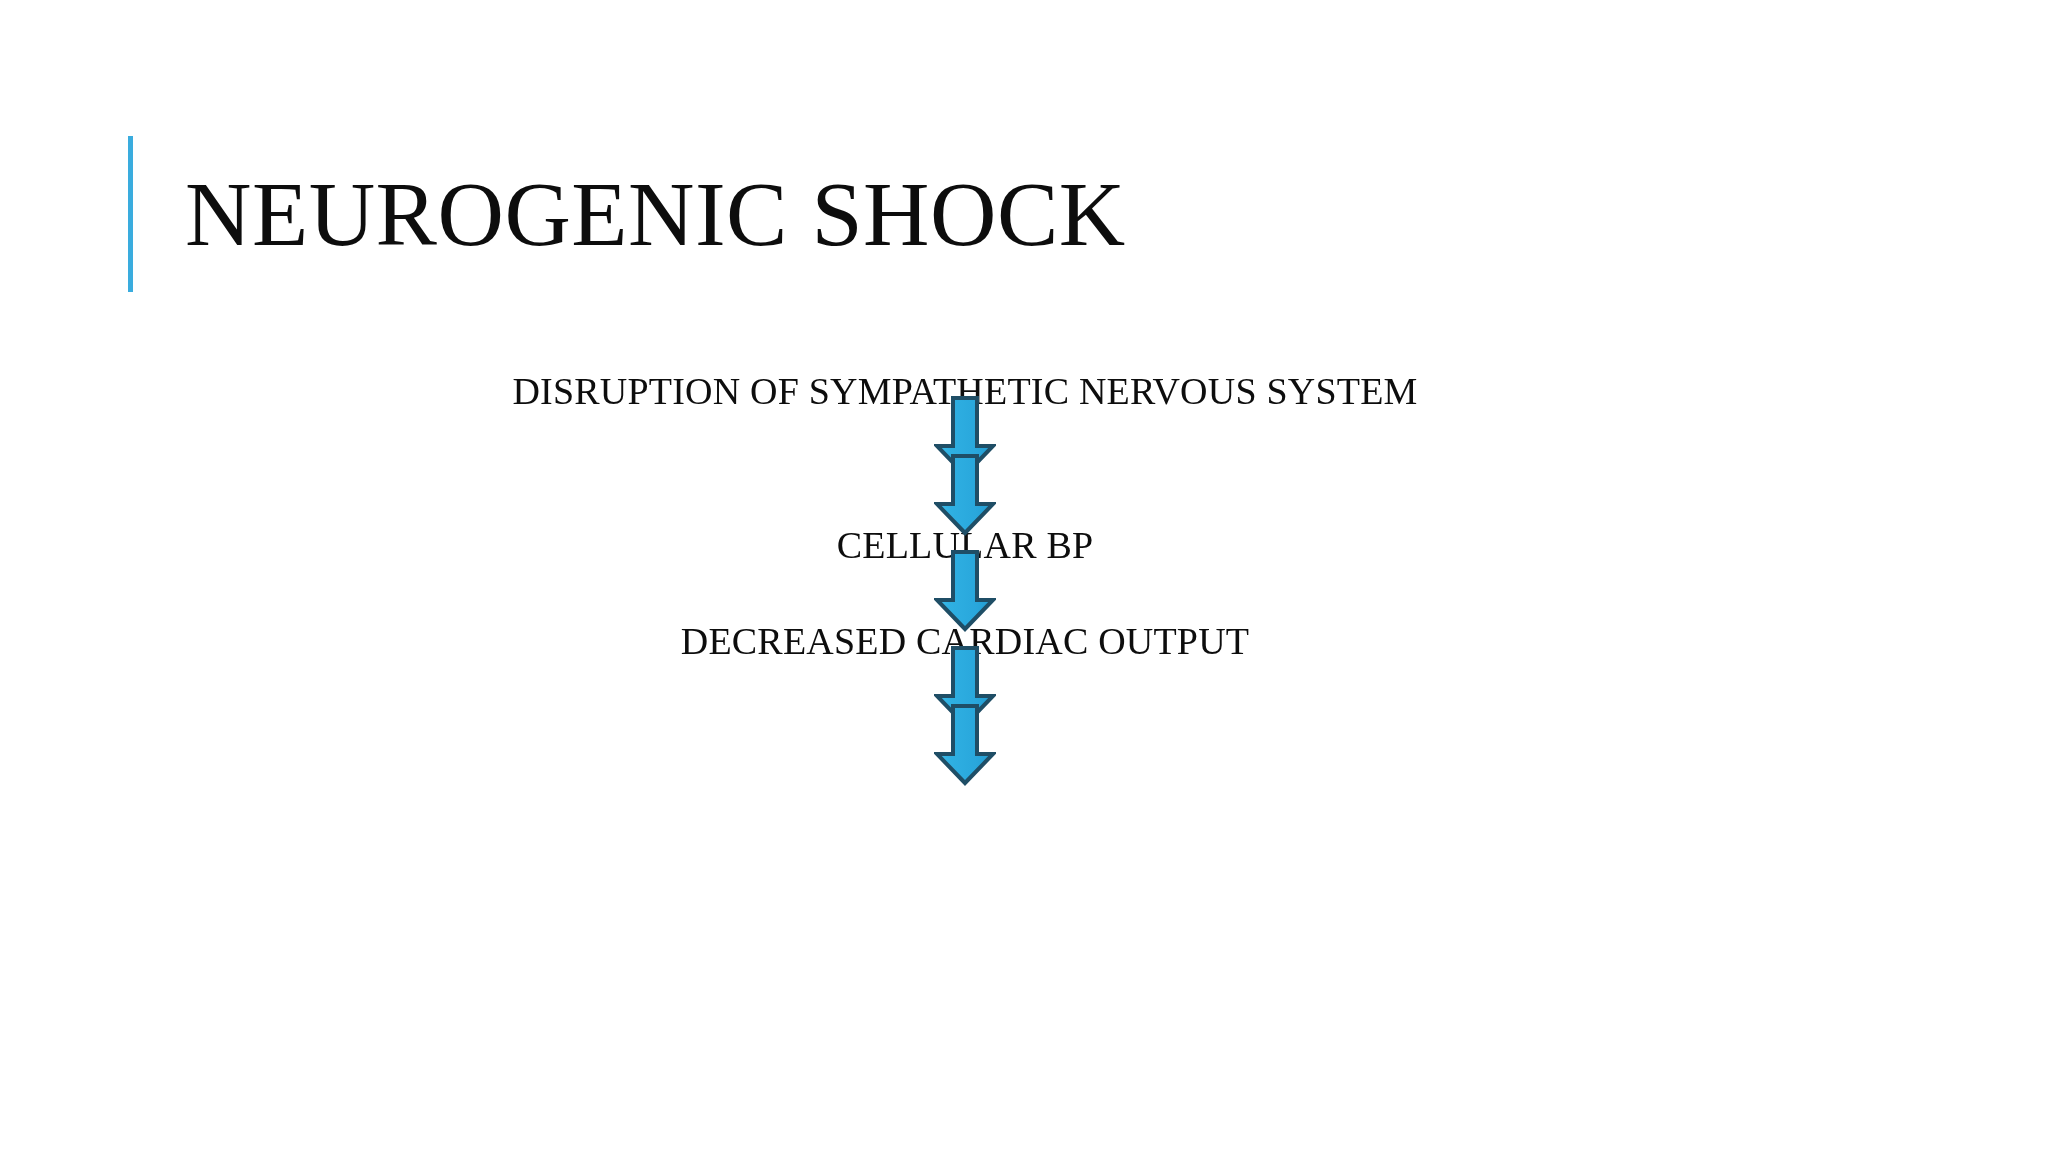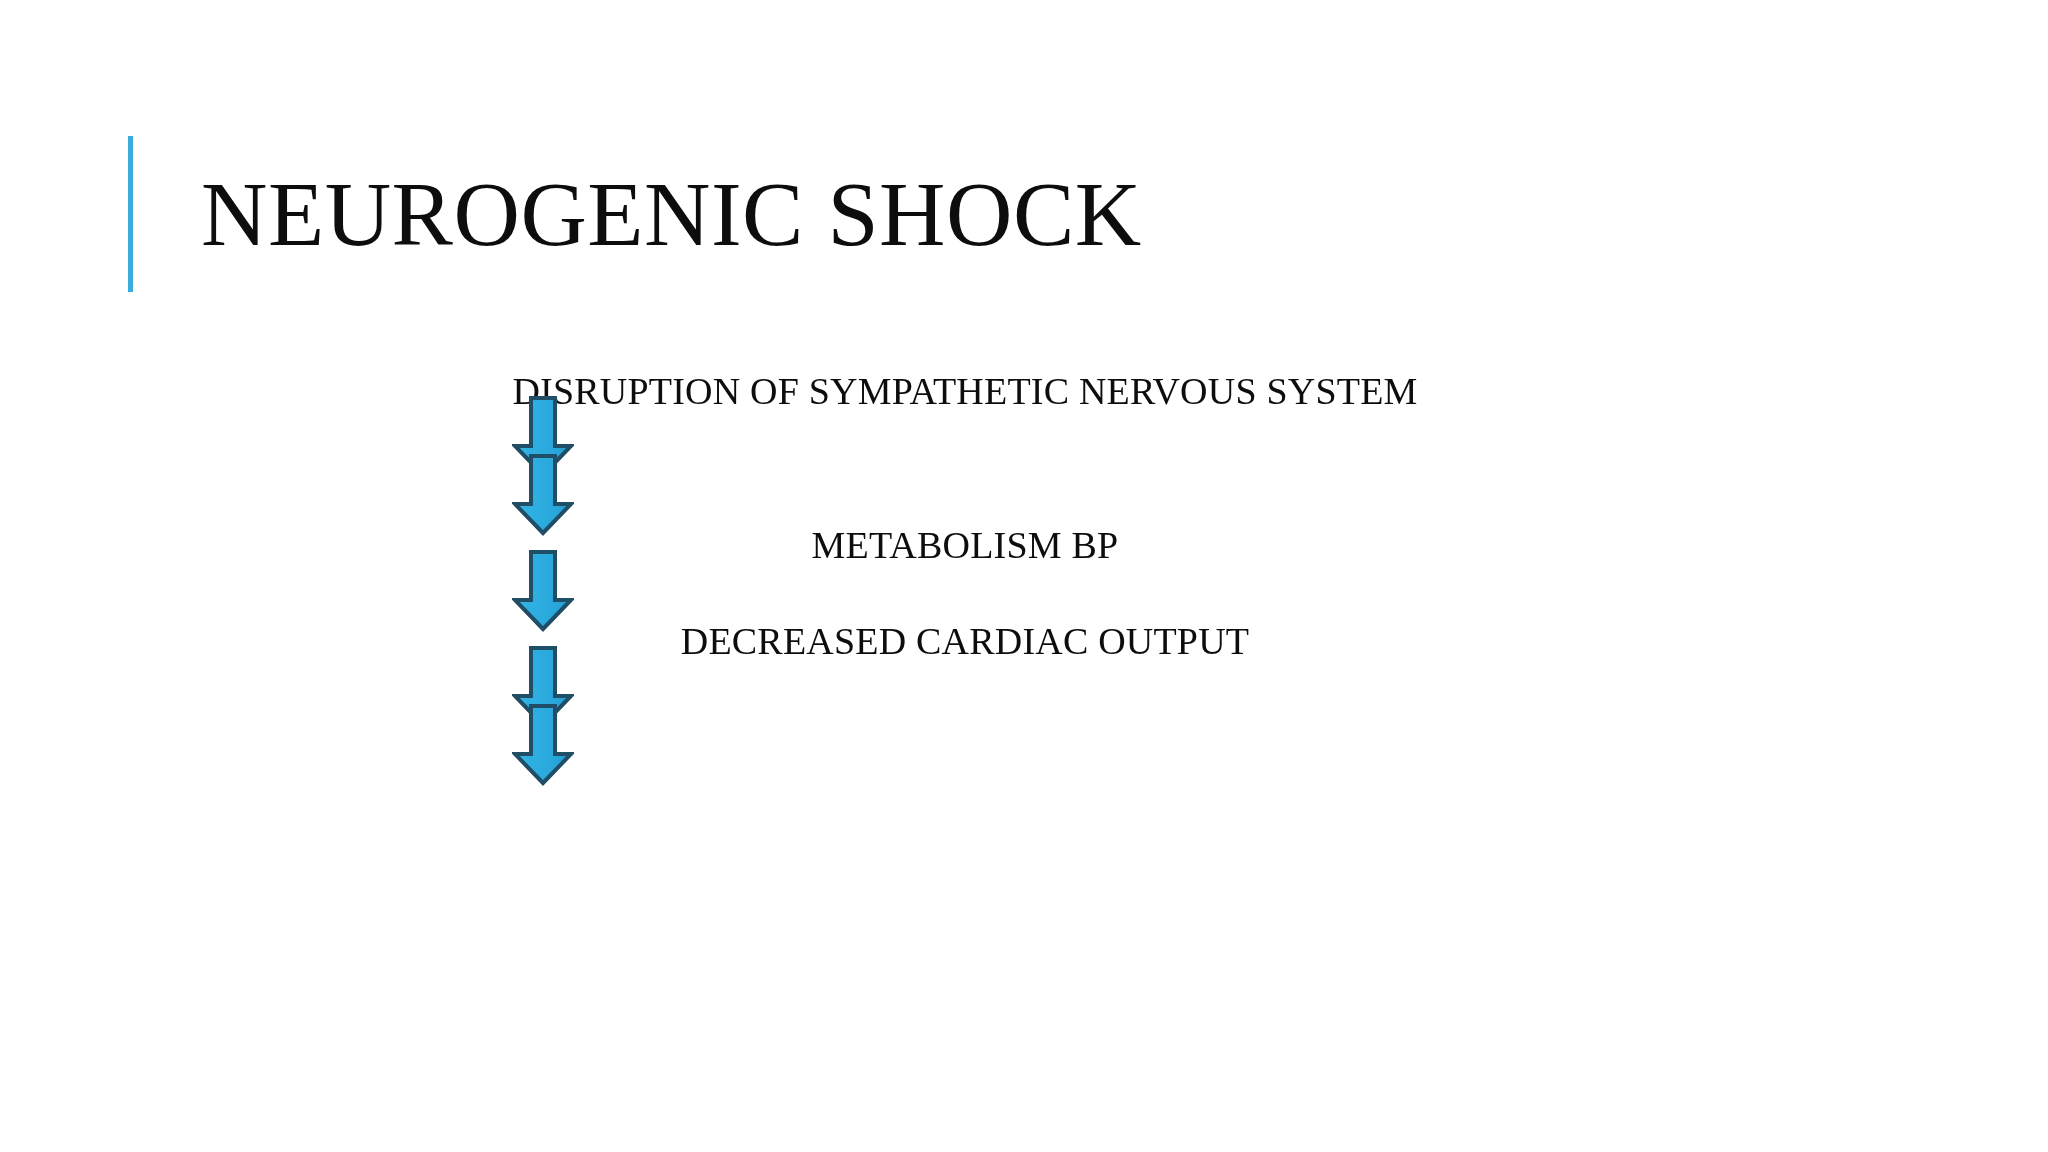--- a/index.html
+++ b/index.html
@@ -32,21 +32,21 @@
     display: flex;
     align-items: center;
   }
   .title-accent-bar {
     width: 5px;
     height: 156px;
     background: #3AACDE;
     flex: 0 0 auto;
   }
   .title-text {
-    margin-left: 68px;
+    margin-left: 52px;
     font-size: 92px;
     line-height: 1.0;
     letter-spacing: 0.5px;
     font-weight: 400;
     color: #0d0d0d;
     white-space: nowrap;
     font-family: "Liberation Serif", "DejaVu Serif", serif;
   }
 
   
@@ -73,21 +73,21 @@
     white-space: nowrap;
     text-align: center;
     font-family: "Liberation Serif", "DejaVu Serif", serif;
   }
   
   .flow-inner {
     position: relative;
     left: -59px;
     display: flex;
     flex-direction: column;
-    align-items: flex-start;
+    align-items: center;
   }
 
   .arrow-wrap {
     height: 82px;
     margin-top: -14px;
     margin-bottom: -10px;
     display: flex;
     justify-content: center;
     align-items: center;
     position: relative;
@@ -137,21 +137,21 @@
               <stop offset="22%" stop-color="#2FB0E2"></stop>
               <stop offset="70%" stop-color="#29A7DC"></stop>
               <stop offset="100%" stop-color="#2299CE"></stop>
             </linearGradient>
           </defs>
           <polygon points="19,2 43,2 43,50 59,50 31,79 3,50 19,50" fill="url(#agrad2)" stroke="#1F4E66" stroke-width="4" stroke-linejoin="miter"></polygon>
         </svg>
       </div>
 
       <div class="flow-row">
-        <div class="flow-label">METABOLISM BP</div>
+        <div class="flow-label">CELLULAR BP</div>
       </div>
 
       <div class="arrow-wrap">
         <svg width="62" height="82" viewBox="0 0 62 82" aria-hidden="true">
           <defs>
             <linearGradient id="agrad3" x1="0" y1="0" x2="1" y2="0">
               <stop offset="0%" stop-color="#3FBEEA"></stop>
               <stop offset="22%" stop-color="#2FB0E2"></stop>
               <stop offset="70%" stop-color="#29A7DC"></stop>
               <stop offset="100%" stop-color="#2299CE"></stop>

